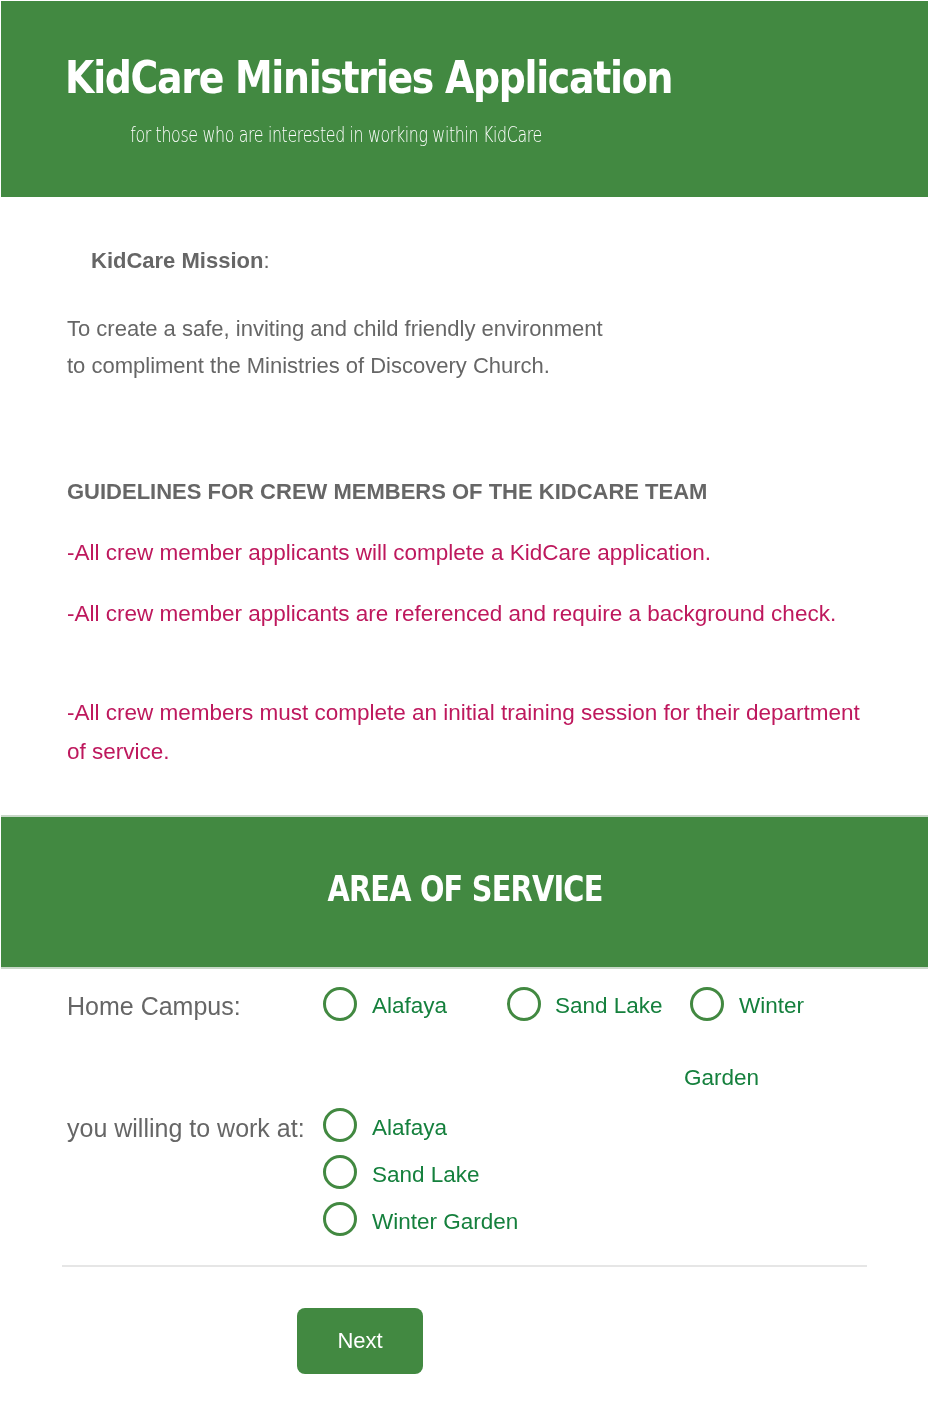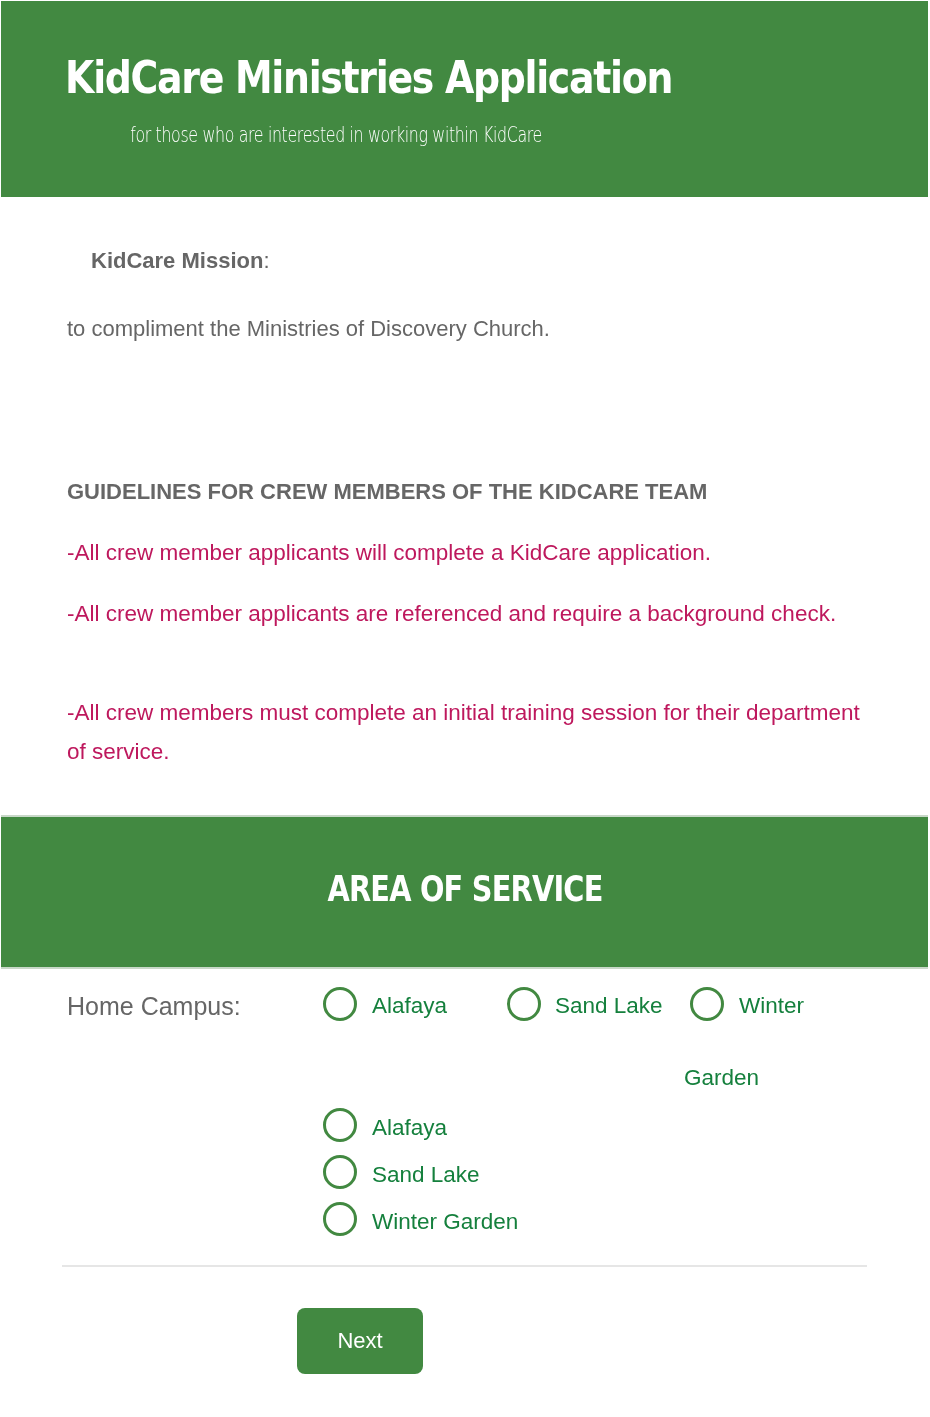--- a/index.html
+++ b/index.html
@@ -40,20 +40,21 @@
 <body>
 
 <div class="page"></div>
 
 <div class="header"></div>
 <div class="header-title">KidCare Ministries Application</div>
 <div class="header-sub">for those who are interested in working within KidCare</div>
 
 <div class="mission-label"><b>KidCare Mission</b><span>:</span></div>
 <div class="mission-text">
+  <div>To create a safe, inviting and child friendly environment</div>
   <div>to compliment the Ministries of Discovery Church.</div>
 </div>
 
 <div class="guide-title">GUIDELINES FOR CREW MEMBERS OF THE KIDCARE TEAM</div>
 <div class="guide-item" style="top:533px;">-All crew member applicants will complete a KidCare application.</div>
 <div class="guide-item" style="top:594px;">-All crew member applicants are referenced and require a background check.</div>
 <div class="guide-item" style="top:693px;">-All crew members must complete an initial training session for their department of service.</div>
 
 <div class="section-divider"></div>
 <div class="section-header"></div>
@@ -66,20 +67,21 @@
 <div class="opt-label" style="left:372px; top:986px;">Alafaya</div>
 
 <div class="radio" style="left:507px; top:987px;"></div>
 <div class="opt-label" style="left:555px; top:986px;">Sand Lake</div>
 
 <div class="radio" style="left:690px; top:987px;"></div>
 <div class="opt-label" style="left:739px; top:986px;">Winter</div>
 <div class="opt-label" style="left:684px; top:1058px;text-align:center;">Garden</div>
 
 <div class="field-label" style="top:1113px;">
+  <div>you willing to work at:</div>
 </div>
 
 <div class="radio" style="left:323px; top:1108px;"></div>
 <div class="opt-label" style="left:372px; top:1108px;">Alafaya</div>
 
 <div class="radio" style="left:323px; top:1155px;"></div>
 <div class="opt-label" style="left:372px; top:1155px;">Sand Lake</div>
 
 <div class="radio" style="left:323px; top:1202px;"></div>
 <div class="opt-label" style="left:372px; top:1202px;">Winter Garden</div>

